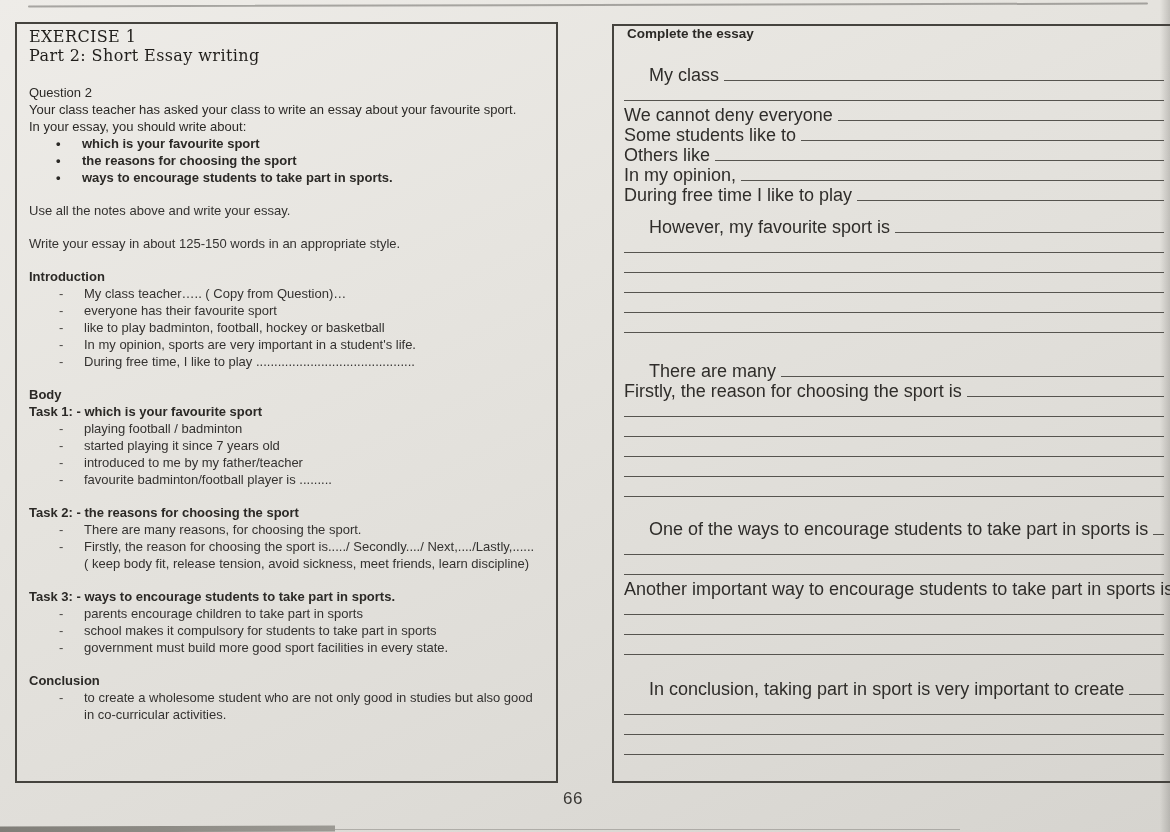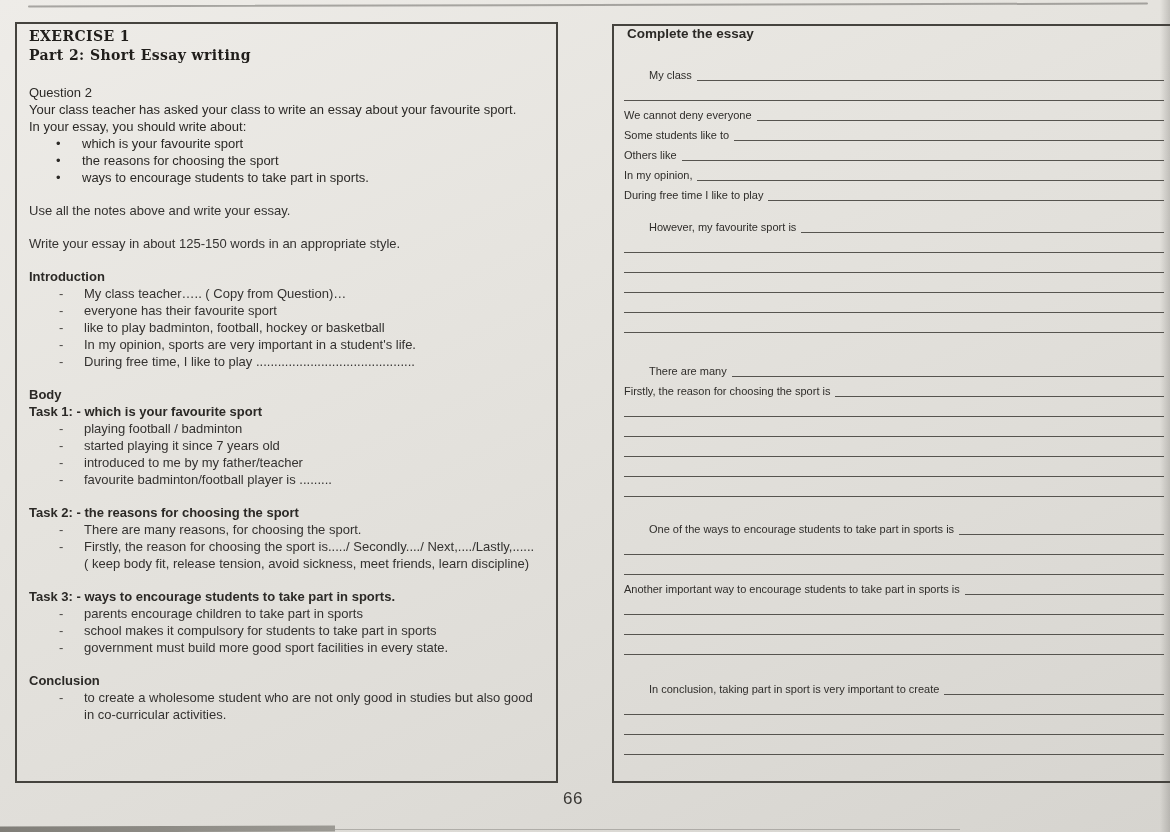--- a/index.html
+++ b/index.html
@@ -19,39 +19,39 @@
   .a-right-edge{right:0;top:0;width:10px;height:832px;background:linear-gradient(to right,rgba(0,0,0,0),rgba(90,88,84,.25));}
   .a-bottom-strip{left:0;bottom:0;width:335px;height:6px;background:linear-gradient(to right,#807e78,#9b9993);transform:rotate(-0.2deg);}
   .a-bottom-line{left:335px;bottom:2px;width:625px;height:1px;background:rgba(120,118,112,.45);}
 
   
   .cell{position:absolute;box-sizing:border-box;border:2.5px solid #45433e;}
   .cell-left{left:15px;top:22px;width:543px;height:761px;padding:3px 10px 0 12px;}
   .cell-right{left:612px;top:24px;width:568px;height:759px;padding:0 14px 0 10px;}
 
   
-  .serif-head{font-family:"DejaVu Serif","Liberation Serif",serif;font-weight:700;font-size:14px;line-height:19px;letter-spacing:.4px;color:#201e1b;}
+  .serif-head{font-family:"DejaVu Serif","Liberation Serif",serif;font-weight:400;font-size:16px;line-height:19px;letter-spacing:.4px;color:#201e1b;}
   .lcol{font-size:13px;line-height:17px;color:#343230;}
   .lline{min-height:17px;}
   .bold{font-weight:400;color:#2b2926;}
   .q-block{margin-top:19px;}
-  .bullet-row{display:flex;min-height:17px;font-weight:400;color:#2b2926;}
+  .bullet-row{display:flex;min-height:17px;font-weight:700;color:#2b2926;}
   .bullet-row::before{content:"\2022";margin-left:27px;width:26px;flex:none;}
   .blk-gap{height:16px;}
   .blk-heading{font-weight:700;color:#2b2926;min-height:17px;}
   .blk-task{font-weight:700;color:#2b2926;min-height:17px;}
   .blk-plain{min-height:17px;}
   .blk-dash{display:flex;min-height:17px;}
   .blk-dash::before{content:"-";margin-left:30px;width:25px;flex:none;color:#4a4845;}
   .blk-dash .txt{flex:1;padding-right:2px;}
   .blk-cont{margin-left:55px;min-height:17px;}
 
   
   .essay-title{font-weight:700;font-size:13.5px;color:#2b2926;margin:0 0 22px 3px;}
-  .erow{display:flex;align-items:flex-end;height:20px;font-size:11px;color:#2f2d2a;}
+  .erow{display:flex;align-items:flex-end;height:20px;font-size:18px;color:#2f2d2a;}
   .erow .prompt{white-space:nowrap;padding-right:5px;line-height:16px;}
   .erow.indent .prompt{padding-left:25px;}
   .fill-line{flex:1;border-bottom:1.3px solid #56544f;margin-bottom:2px;}
   .egap-1{height:12px;} .egap-2{height:24px;} .egap-3{height:18px;} .egap-4{height:20px;}
 
   .page-number{position:absolute;left:563px;top:789px;font-size:17px;color:#3a3835;letter-spacing:.5px;}
 </style>
 </head>
 <body>
 

